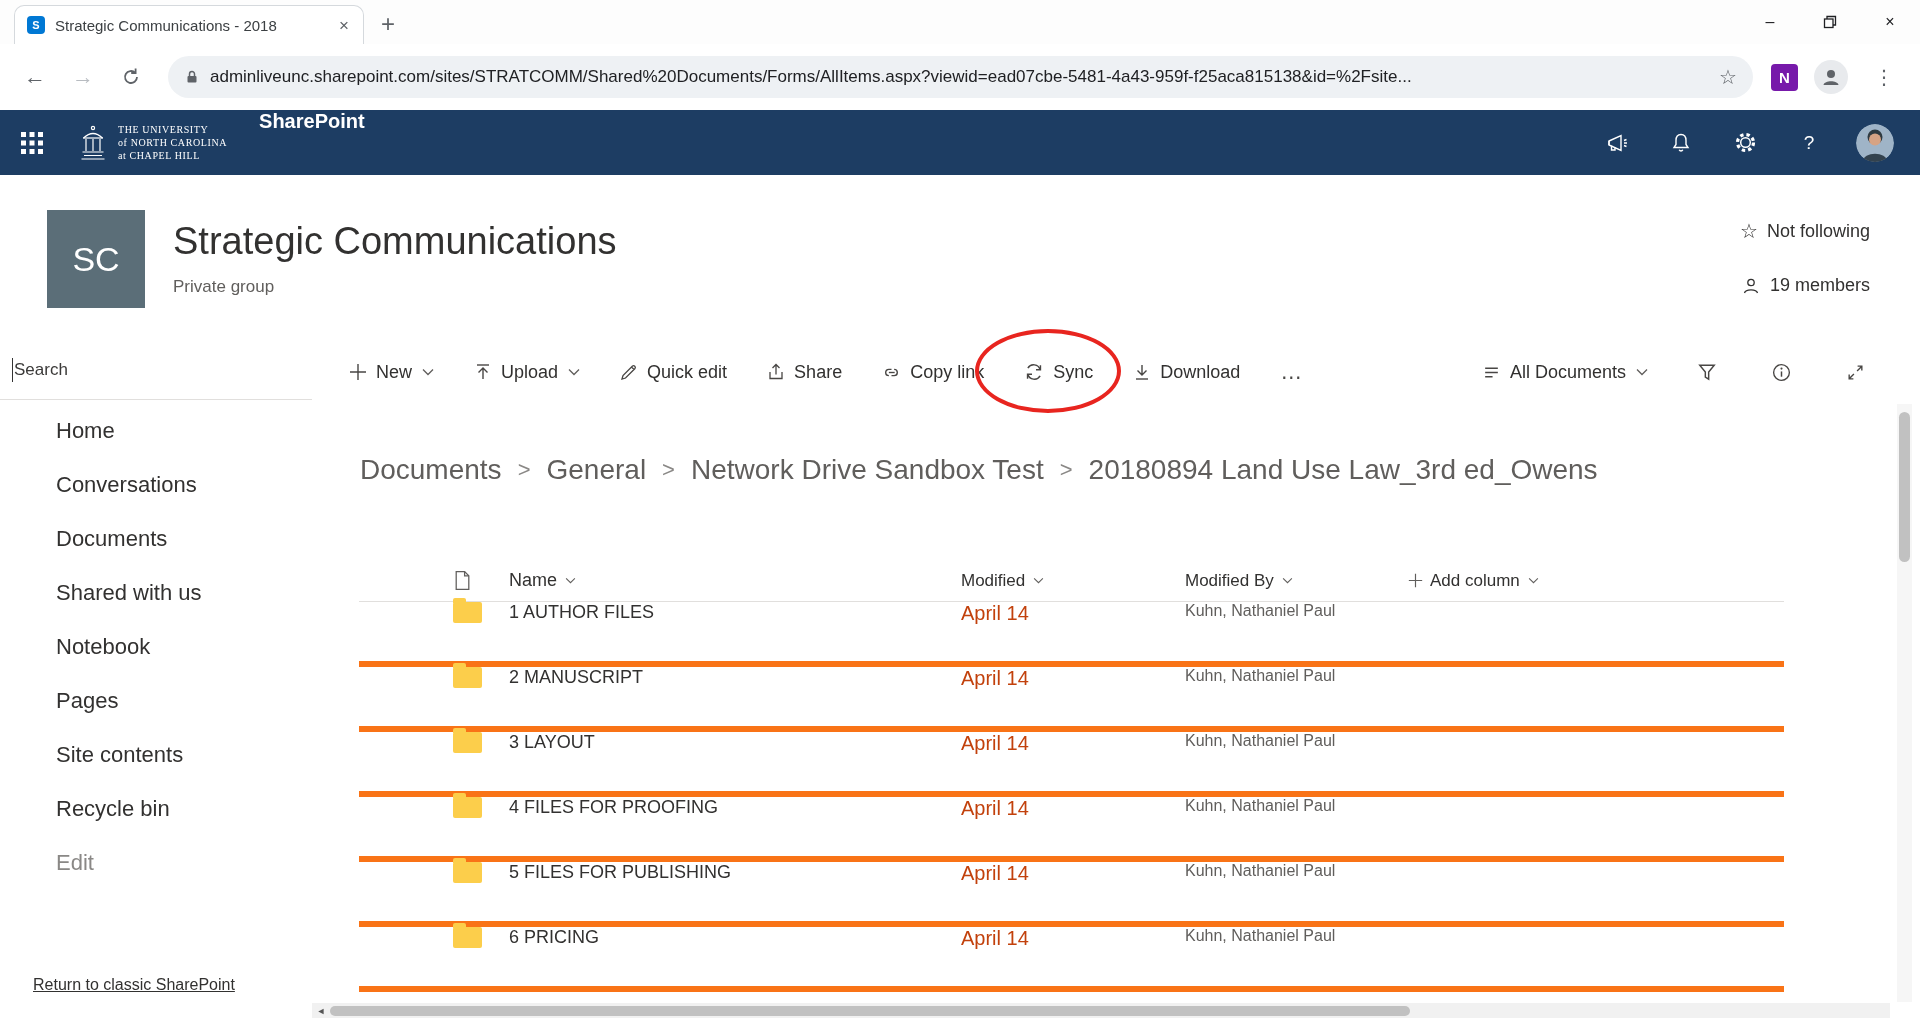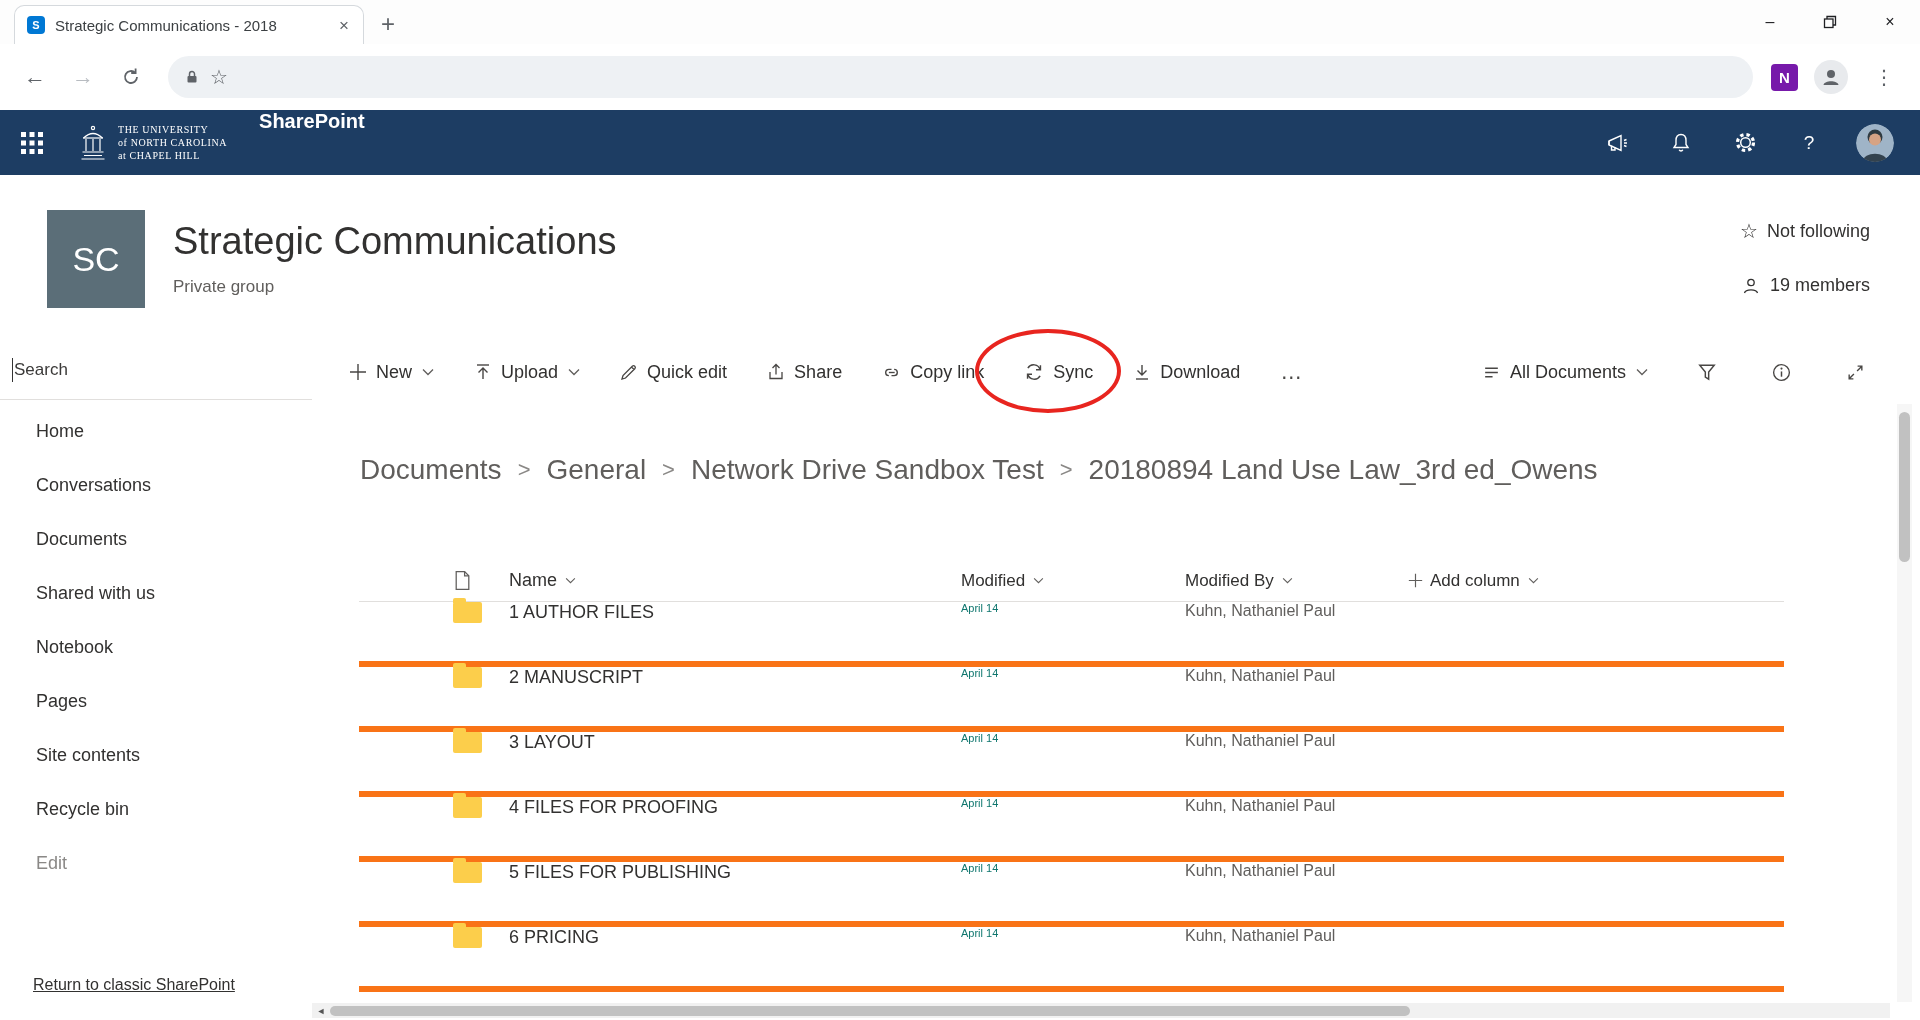--- a/index.html
+++ b/index.html
@@ -48,21 +48,21 @@
 
   
   .content{position:absolute;top:340px;left:0;right:0;bottom:0;display:flex;background:#fff}
 
   .sidebar{width:312px;flex:none;position:relative}
   .search-area{height:60px;display:flex;align-items:center;padding-left:12px;border-bottom:1px solid #e1dfdd}
   .search-caret{width:1px;height:24px;background:#333;margin-right:1px}
   .search-input{border:none;outline:none;font-size:17px;color:#323130;width:250px;font-family:inherit;background:transparent}
   .search-input::placeholder{color:#3b3a39;opacity:1}
   .nav{padding-top:4px}
-  .nav-item{height:54px;display:flex;align-items:center;padding-left:36px;font-size:18px;color:#323130;cursor:pointer}
+  .nav-item{height:54px;display:flex;align-items:center;padding-left:56px;font-size:22px;color:#323130;cursor:pointer}
   .nav-item.muted{color:#8a8886}
   .classic-link{position:absolute;bottom:26px;left:33px;font-size:16px;color:#323130;text-decoration:underline;cursor:pointer}
 
   .main{flex:1;position:relative}
   .toolbar{height:64px;display:flex;align-items:center;padding:0 50px 0 37px}
   .tb-item{display:flex;align-items:center;gap:9px;font-size:18px;color:#323130;margin-right:40px;cursor:pointer;white-space:nowrap}
   .tb-icon{color:#484644;display:flex;flex:none}
   .chev{color:#605e5c;display:flex;margin-left:1px}
   .tb-overflow{font-size:22px;color:#484644;letter-spacing:2px;cursor:pointer;margin-right:0}
   .tb-right{margin-left:auto;display:flex;align-items:center;gap:44px}
@@ -72,21 +72,21 @@
   .breadcrumb{margin:50px 0 0 48px;display:flex;align-items:center;gap:16px;font-size:28px;color:#605e5c;white-space:nowrap}
   .crumb{cursor:pointer}
   .crumb-sep{color:#8a8886;font-size:22px}
 
   .doctable{margin:74px 0 0 47px;width:1425px}
   .thead{display:flex;height:42px;font-size:17px;color:#323130;border-bottom:1px solid #e1dfdd}
   .trow{display:flex;align-items:flex-start;height:65px;border-bottom:6px solid #f97316;cursor:pointer}
   .col{flex:none;display:flex;align-items:center}
   .icon-col{width:150px;padding-left:94px}
   .name-col{width:452px;font-size:18px;color:#323130}
-  .mod-col{width:224px;font-size:11px;color:#0f766e}
+  .mod-col{width:224px;font-size:20px;color:#c2410c}
   .modby-col{width:223px;font-size:16px;color:#605e5c}
   .add-col{flex:1;color:#323130;gap:8px}
   .thead .mod-col,.thead .modby-col{font-size:17px;color:#323130}
   .hdr{display:flex;align-items:center;gap:7px;cursor:pointer}
 
   .folder{width:29px;height:21px;background:#fcce4b;border-radius:2px;position:relative}
   .folder::before{content:'';position:absolute;top:-4px;left:0;width:13px;height:5px;background:#fcce4b;border-radius:2px 2px 0 0}
 
   
   .annotation{position:absolute;left:975px;top:329px;width:146px;height:84px;border:4px solid #e8251f;border-radius:50%;pointer-events:none;z-index:60}
@@ -127,20 +127,21 @@
     <svg width="20" height="20" viewBox="0 0 20 20">
         <path d="M16 10 a6 6 0 1 1 -1.8 -4.3" fill="none" stroke="#5f6368" stroke-width="1.8"></path>
         <path d="M14.6 1.6 V6 H10.2" fill="none" stroke="#5f6368" stroke-width="1.8"></path>
       </svg>
   </div>
   <div class="omnibox">
     <svg width="16" height="16" viewBox="0 0 16 16">
         <rect x="3.5" y="7" width="9" height="6.5" rx="1" fill="#5f6368"></rect>
         <path d="M5.5 7 V5 a2.5 2.5 0 0 1 5 0 V7" fill="none" stroke="#5f6368" stroke-width="1.5"></path>
       </svg>
+    <span class="url-text">adminliveunc.sharepoint.com/sites/STRATCOMM/Shared%20Documents/Forms/AllItems.aspx?viewid=ead07cbe-5481-4a43-959f-f25aca815138&amp;id=%2Fsite...</span>
     <span class="omni-star">☆</span>
   </div>
   <div class="ext-badge">N</div>
   <div class="profile-btn">
     <svg width="22" height="22" viewBox="0 0 22 22">
         <circle cx="11" cy="8" r="4" fill="#5f6368"></circle>
         <path d="M3.5 19 C4.5 14 17.5 14 18.5 19 Z" fill="#5f6368"></path>
       </svg>
   </div>
   <div class="kebab">⋮</div>

